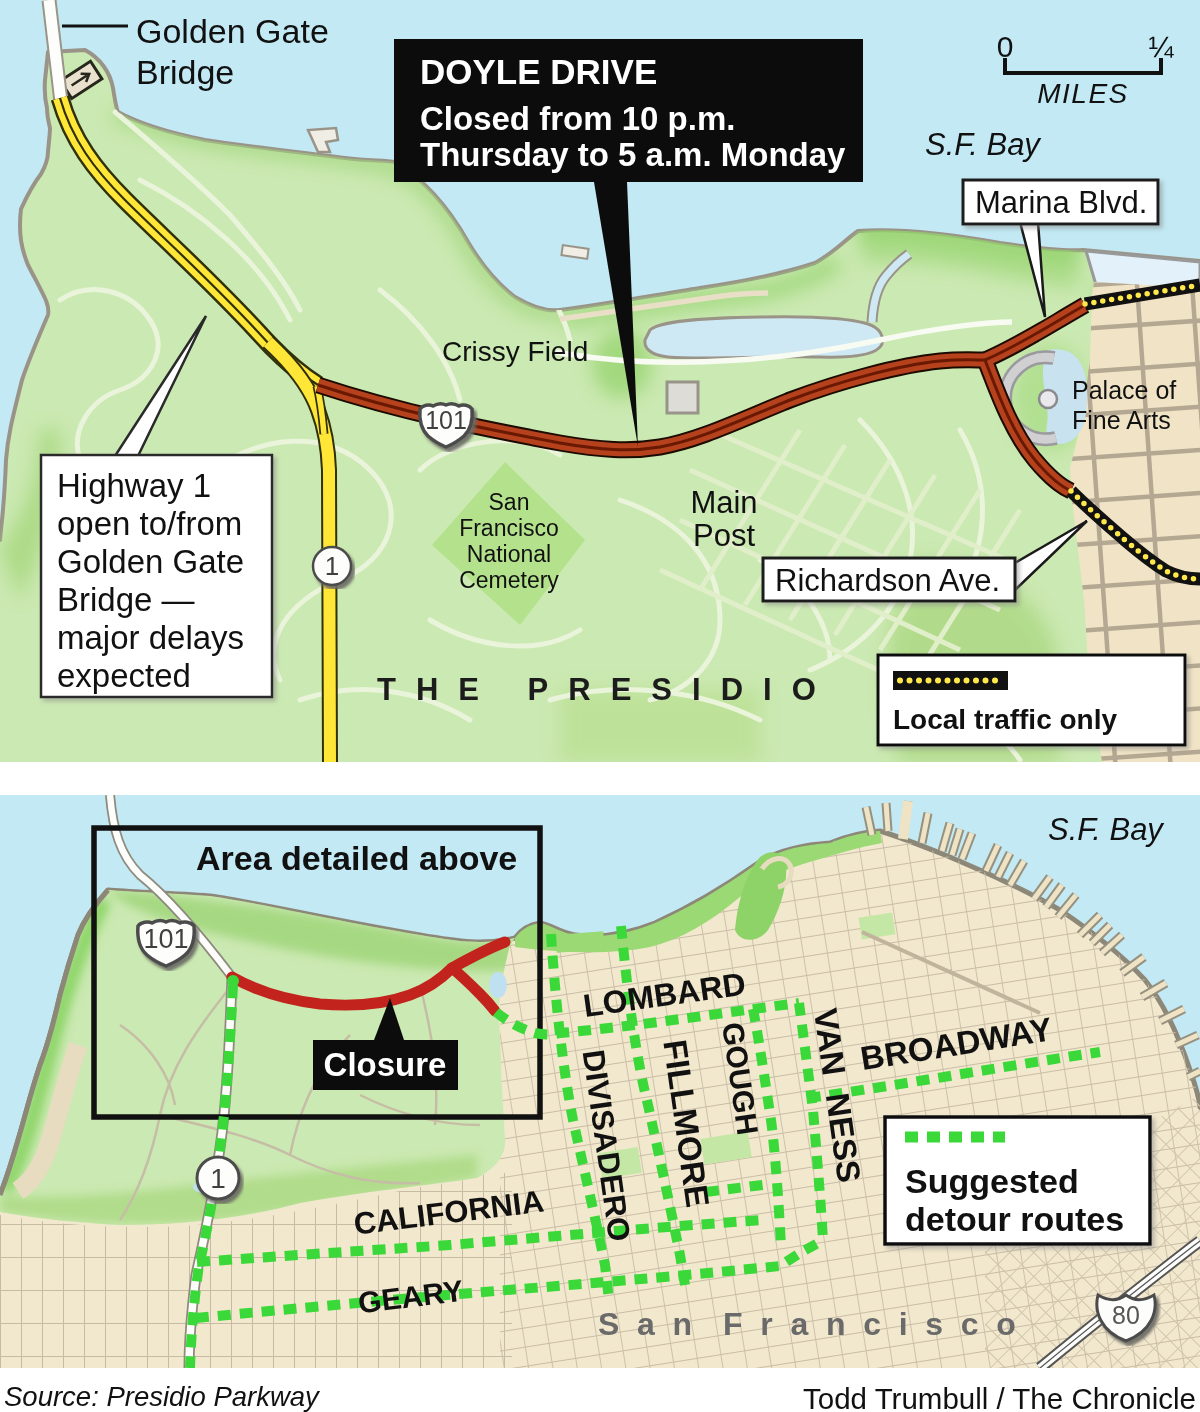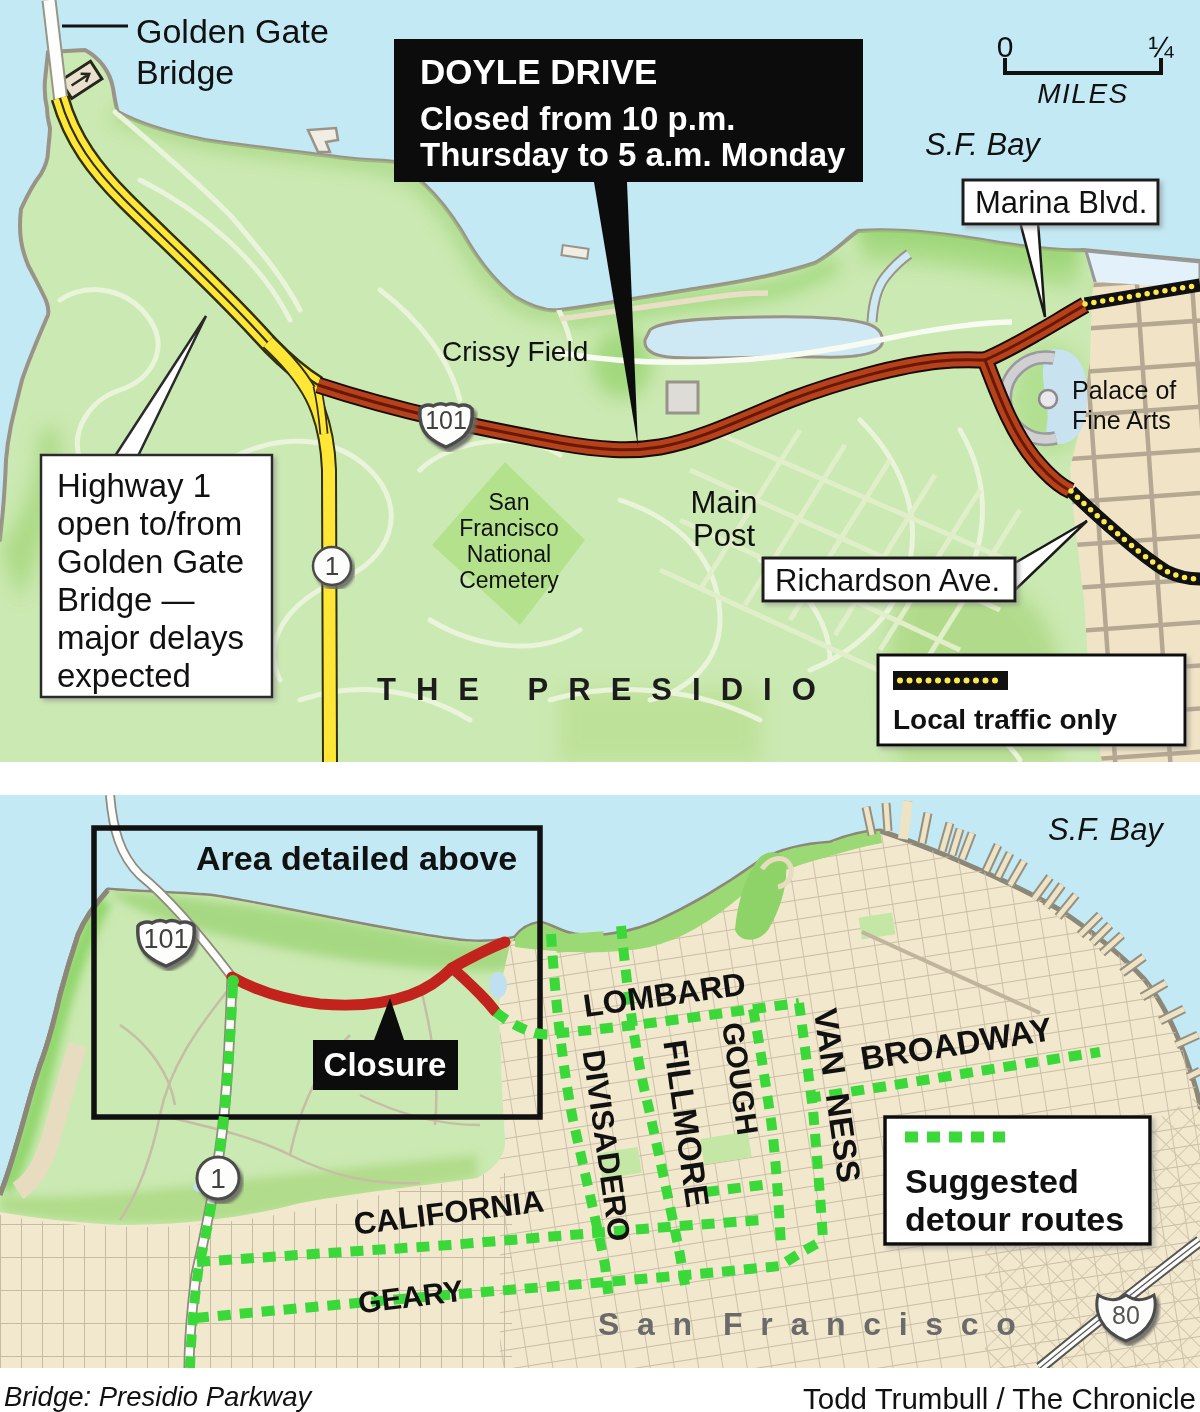--- a/index.html
+++ b/index.html
@@ -436,15 +436,15 @@
 <text x="598" y="540" font-size="32" font-weight="bold" letter-spacing="4.4" fill="#6a6a6a">S a n&nbsp;&nbsp;F r a n c i s c o</text>
 
 <text x="1048" y="45" font-size="31" font-style="italic" fill="#111">S.F. Bay</text>
 
 <rect x="885" y="322" width="265" height="127" fill="#fff" stroke="#111" stroke-width="3.5" filter="url(#boxsh2)"></rect>
 <line x1="905" y1="342" x2="1005" y2="342" stroke="#3bd839" stroke-width="11" stroke-dasharray="13 9"></line>
 <text x="905" y="398" font-size="34" font-weight="bold" fill="#111">Suggested</text>
 <text x="905" y="436" font-size="34" font-weight="bold" fill="#111">detour routes</text>
 </svg>
 
-<div class="src">Bridge: Presidio Parkway</div>
+<div class="src">Source: Presidio Parkway</div>
 
 <div class="credit">Todd Trumbull / The Chronicle</div>
 </div>
 </body></html>

